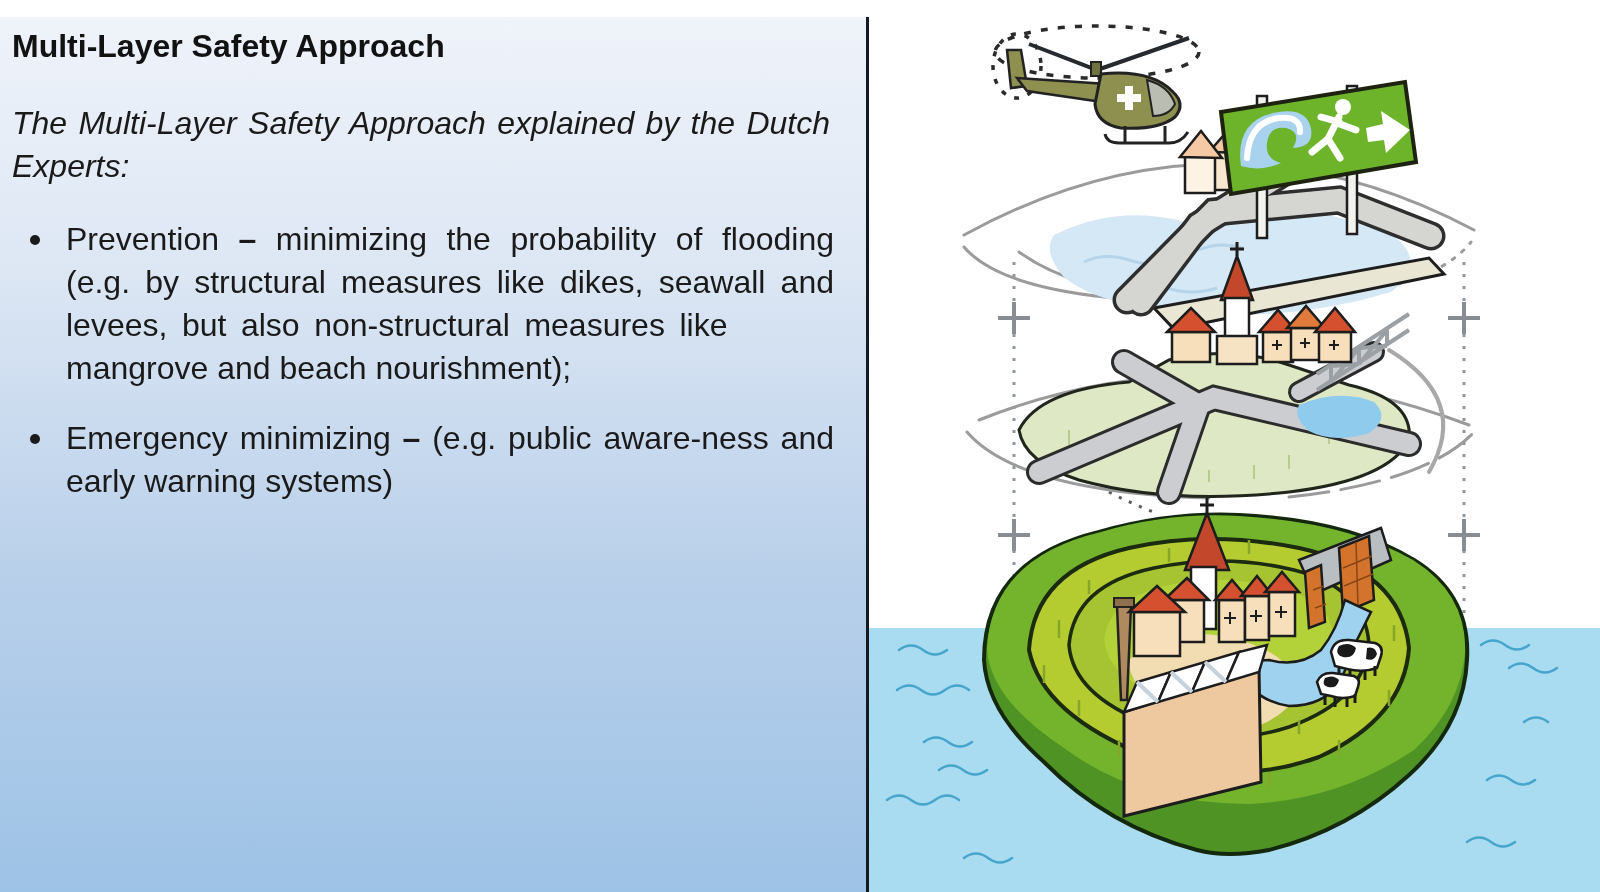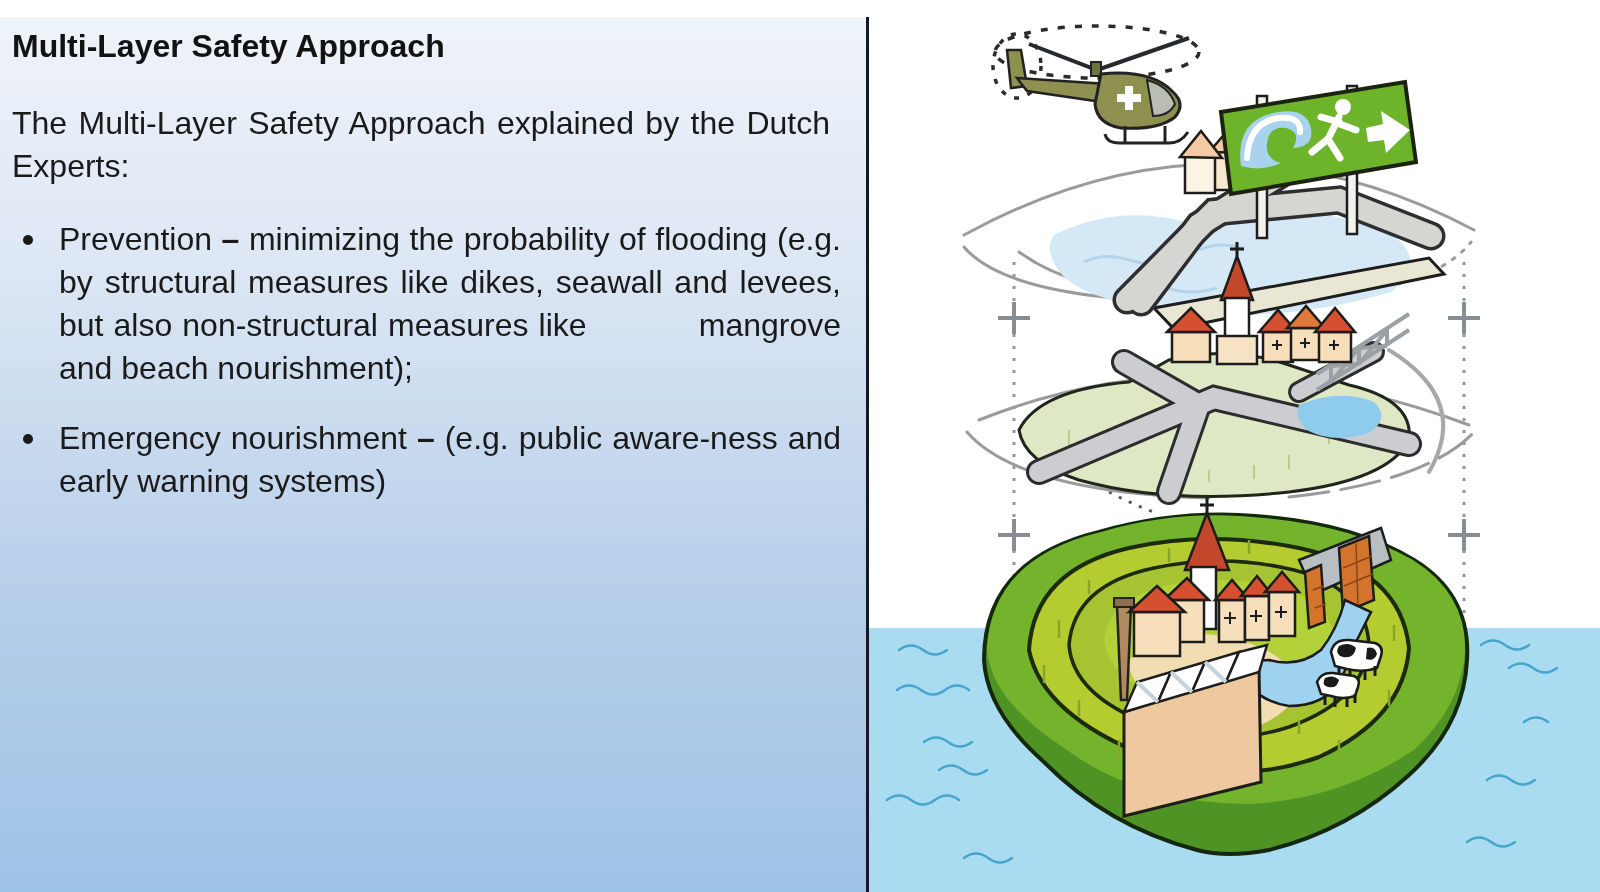--- a/index.html
+++ b/index.html
@@ -14,23 +14,23 @@
     width:869px;height:892px;
     background:linear-gradient(180deg,#eff3fa 0%,#dde7f4 28%,#b9d0ea 62%,#9cc2e6 100%);
     border-right:3px solid #141a22;
     border-bottom:3px solid #141a22;
     padding:8px 24px 0 12px;
   }
   .title{
     font-size:32px;font-weight:bold;line-height:43px;margin:0 0 34px 0;color:#121212;
   }
   .intro{
-    font-size:32px;line-height:43px;text-align:justify;margin:0 12px 30px 0;
-  }
-  ul.bullets{list-style:none;margin:1px;padding:0 0 0 46px;}
+    font-size:32px;line-height:43px;text-align:justify;margin:0 12px 30px 0;font-style:italic;
+  }
+  ul.bullets{list-style:none;margin:8px;padding:0 0 0 46px;}
   ul.bullets li{
     position:relative;font-size:32px;line-height:43px;text-align:justify;
     margin:0 0 27px 0;
   }
   ul.bullets li::before{
     content:"";position:absolute;left:-36px;top:17px;width:10px;height:10px;
     border-radius:50%;background:#1a1a1a;
   }
   .bold{font-weight:bold;}
   .word-gap{display:inline-block;width:92px;height:1px;}
@@ -47,21 +47,21 @@
   <p class="intro">The Multi-Layer Safety Approach explained by the Dutch Experts:</p>
   <ul class="bullets">
     <li>
       <span>Prevention</span>
       <span class="bold">–</span>
       <span>minimizing the probability of flooding (e.g. by structural measures like dikes, seawall and levees, but also non-structural measures like</span>
       <span class="word-gap"></span>
       <span>mangrove and beach nourishment);</span>
     </li>
     <li>
-      <span>Emergency nourishment</span>
+      <span>Emergency minimizing</span>
       <span class="bold">–</span>
       <span>(e.g. public aware-ness and early warning systems)</span>
     </li>
   </ul>
 </div>
 
 <div class="right-panel">
 <svg width="731" height="892" viewBox="0 0 731 892" xmlns="http://www.w3.org/2000/svg">
 
   <g fill="none">

